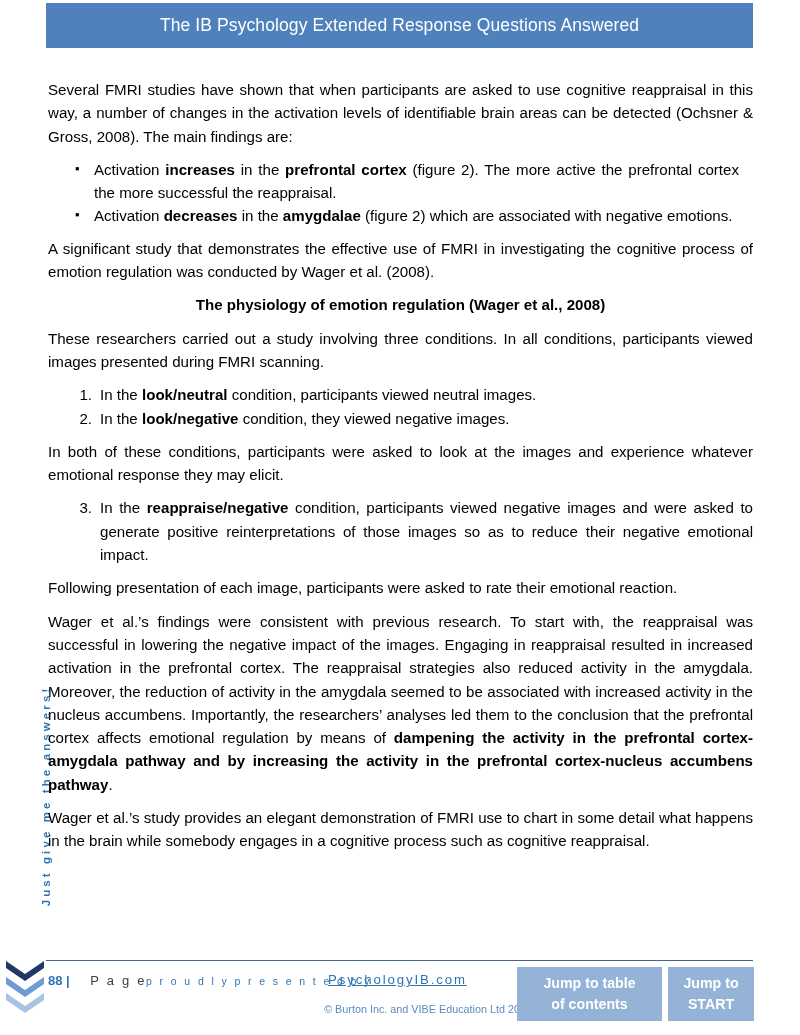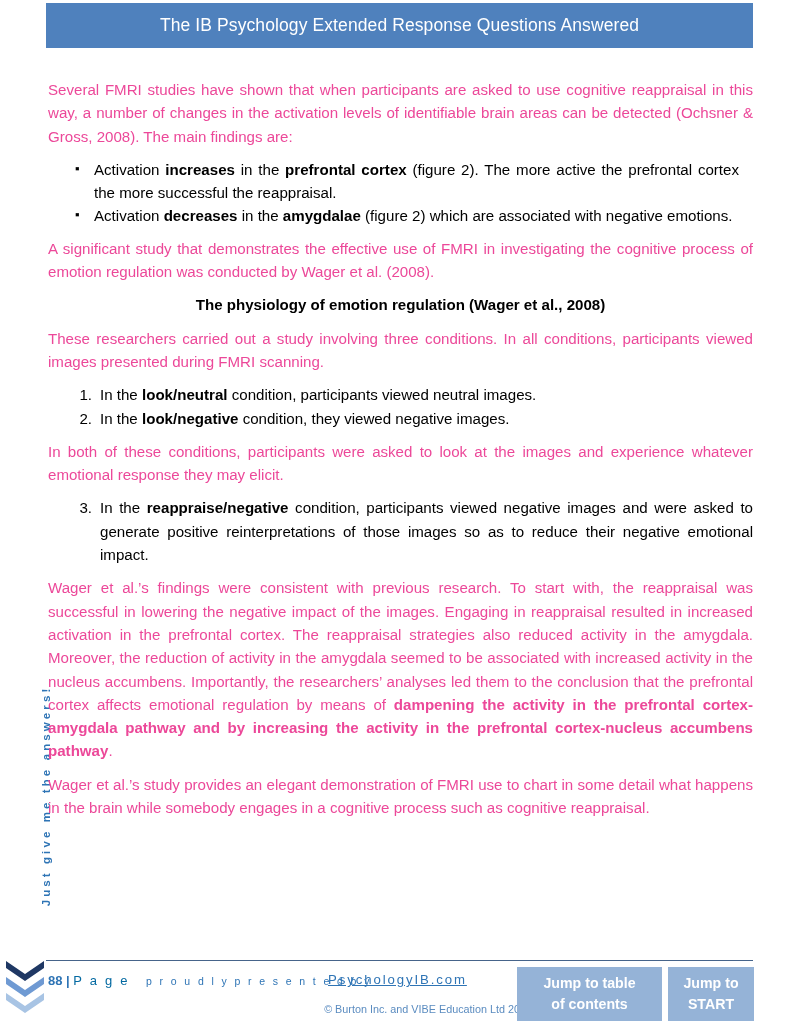--- a/index.html
+++ b/index.html
@@ -88,21 +88,21 @@
     top: 78px;
     width: 705px;
   }
 
   p.para {
     margin: 0 0 10px 0;
     font-size: 15.1px;
     line-height: 23.3px;
     text-align: justify;
     text-justify: inter-word;
-    color: #ec4899;
+    color: #000000;
   }
   p.heading {
     margin: 0 0 10px 0;
     font-size: 15.1px;
     line-height: 23.3px;
     font-weight: bold;
     text-align: center;
   }
 
   ul.bullets {
@@ -172,21 +172,22 @@
     left: 2px;
     top: 7px;
     font-size: 13px;
     color: #2e74b5;
     font-weight: bold;
     white-space: nowrap;
   }
   .footer-pagenum .pg-word {
     font-weight: normal;
     letter-spacing: 2.2px;
-    color: #0369a1;
+    color: #404040;
+    margin-left: 17px;
   }
   .footer-presented {
     position: absolute;
     left: 100px;
     top: 9px;
     font-size: 10.5px;
     color: #2e74b5;
     letter-spacing: 2.4px;
     white-space: nowrap;
   }
@@ -287,20 +288,21 @@
     <li><span class="num">1.</span><span>In the </span><strong>look/neutral</strong><span> condition, participants viewed neutral images.</span></li>
     <li><span class="num">2.</span><span>In the </span><strong>look/negative</strong><span> condition, they viewed negative images.</span></li>
   </ol>
 
   <p class="para">In both of these conditions, participants were asked to look at the images and experience whatever emotional response they may elicit.</p>
 
   <ol class="numbers">
     <li><span class="num">3.</span><span>In the </span><strong>reappraise/negative</strong><span> condition, participants viewed negative images and were asked to generate positive reinterpretations of those images so as to reduce their negative emotional impact.</span></li>
   </ol>
 
+  <p class="para">Following presentation of each image, participants were asked to rate their emotional reaction.</p>
 
   <p class="para"><span>Wager et al.’s findings were consistent with previous research. To start with, the reappraisal was successful in lowering the negative impact of the images. Engaging in reappraisal resulted in increased activation in the prefrontal cortex. The reappraisal strategies also reduced activity in the amygdala. Moreover, the reduction of activity in the amygdala seemed to be associated with increased activity in the nucleus accumbens. Importantly, the researchers’ analyses led them to the conclusion that the prefrontal cortex affects emotional regulation by means of </span><strong>dampening the activity in the prefrontal cortex-amygdala pathway and by increasing the activity in the prefrontal cortex-nucleus accumbens pathway</strong><span>.</span></p>
 
   <p class="para">Wager et al.’s study provides an elegant demonstration of FMRI use to chart in some detail what happens in the brain while somebody engages in a cognitive process such as cognitive reappraisal.</p>
 
 </div>
 
 <div class="footer-rule"></div>
 
 <div class="footer">

